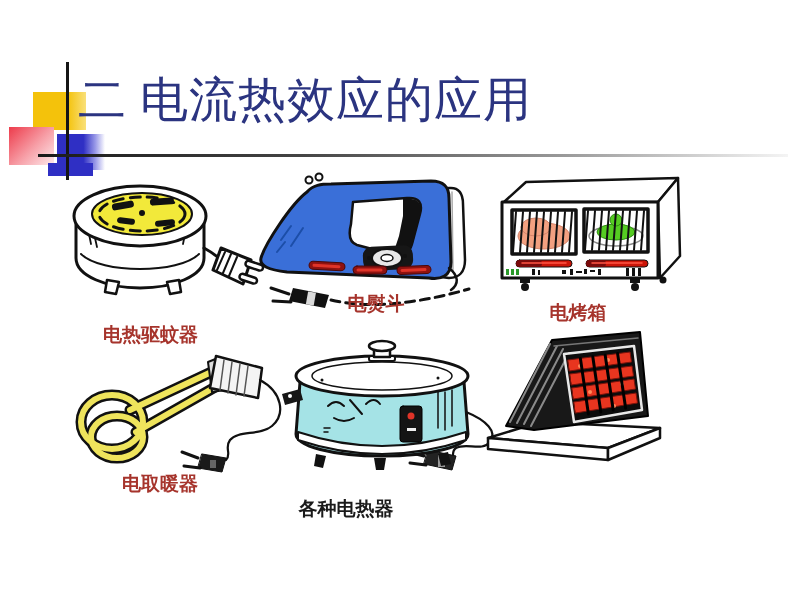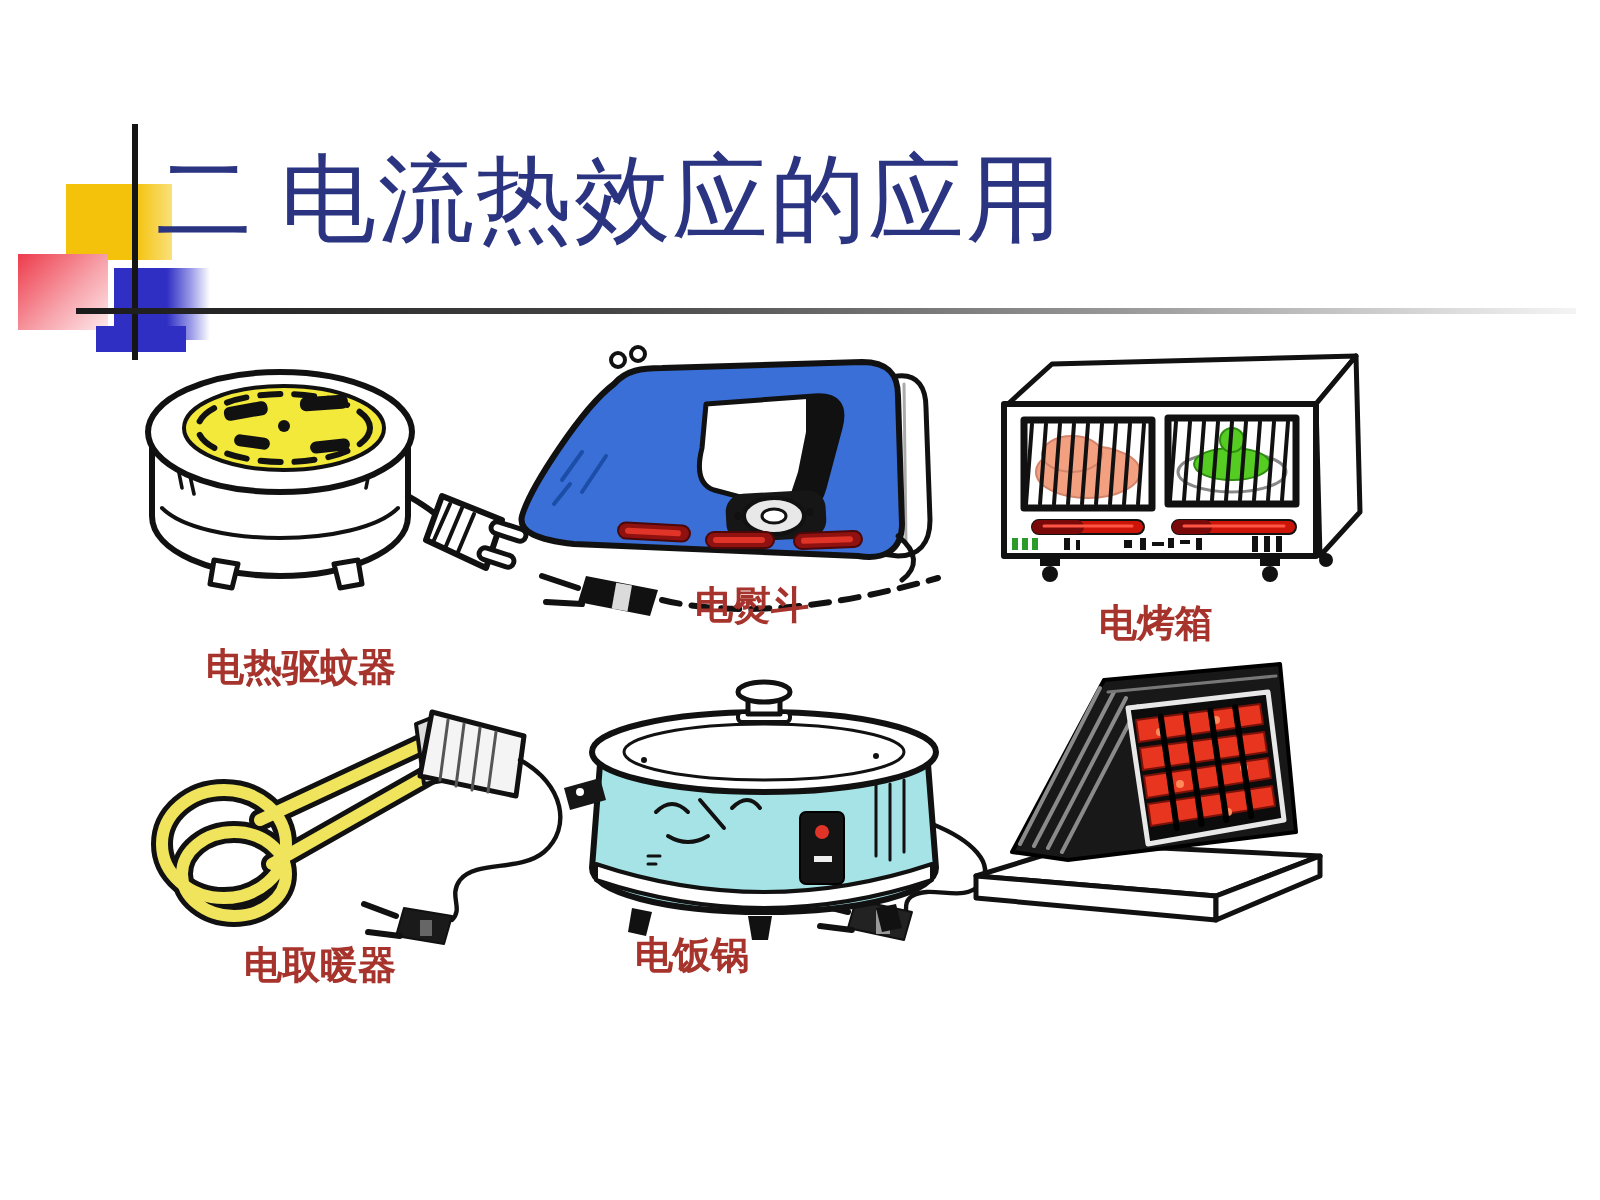--- a/index.html
+++ b/index.html
@@ -235,15 +235,15 @@
           <circle cx="134" cy="80" r="2" fill="#FF8A5C"></circle>
         <path d="M100.4,32.4 L108.4,88 M112.8,30.8 L120.8,86 M125.2,29.2 L133.2,84 M137.6,27.6 L145.6,82" stroke="#000" stroke-width="3" fill="none"></path>
       </g>
     </svg>
   </div>
 
   <div class="fig-label" style="left:88px;top:324px;width:125px;">电热驱蚊器</div>
   <div class="fig-label" style="left:330px;top:293px;width:92px;text-align:center;">电熨斗</div>
   <div class="fig-label" style="left:535px;top:302px;width:86px;">电烤箱</div>
   <div class="fig-label" style="left:114px;top:473px;width:92px;">电取暖器</div>
-  <div class="fig-label" style="left:302px;top:468px;width:88px;">电饭锅</div>
-
+
+  <div class="caption">各种电热器</div>
 </div>
 
 </body></html>

